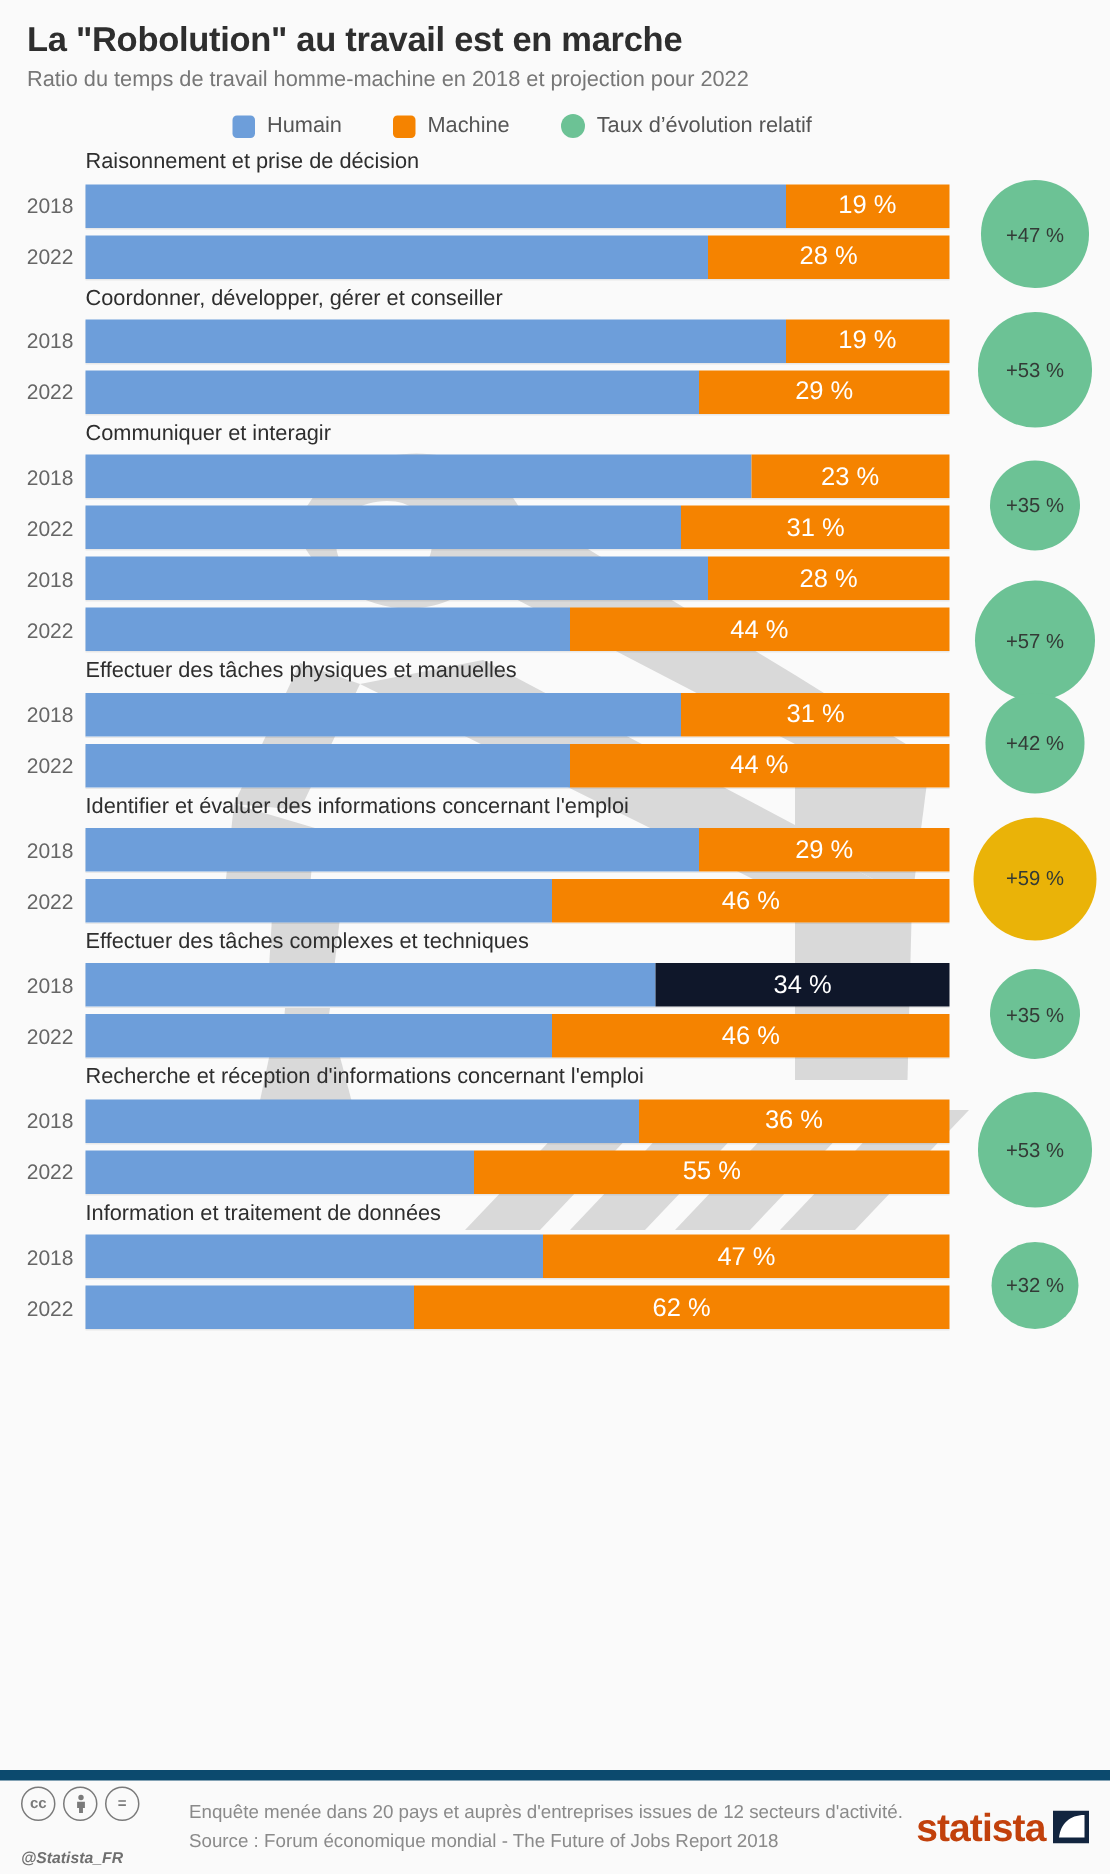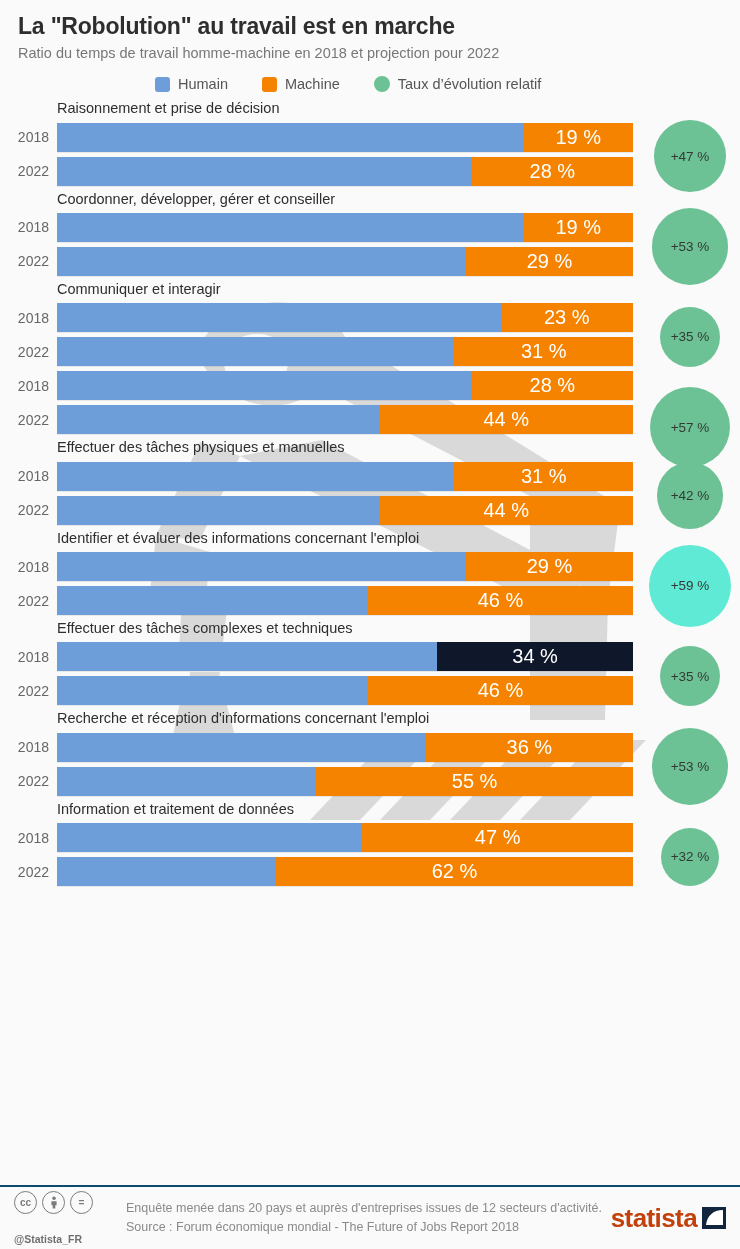--- a/index.html
+++ b/index.html
@@ -63,57 +63,57 @@
   .track{
     width:576px; height:29px; flex:none;
     display:flex; position:relative;
     box-shadow:0 1px 0 rgba(0,0,0,0.07);
   }
   .seg-human{ background:#6d9eda; height:100%; }
   .seg-machine{
     background:#f58300; height:100%;
     flex:1 1 auto;
     display:flex; align-items:center; justify-content:center;
-    color:#ffffff; font-size:20px;
+    color:#ffffff; font-size:17px;
   }
   .circle-wrap{
     position:absolute; left:640px;
     width:100px;
     display:flex; align-items:center; justify-content:center;
   }
   .circle{
     border-radius:50%;
     background:#6cc295;
     display:flex; align-items:center; justify-content:center;
     color:#333a36; font-size:13.5px;
     white-space:nowrap;
   }
 
   
   .footer{
     position:absolute; left:0; bottom:0;
     width:740px; height:62px;
-    border-top:2px solid #0c4a6e;
+    border-top:7px solid #0c4a6e;
     background:#fafafa;
     z-index:3;
     display:flex; align-items:center;
   }
   .cc-block{
     width:112px; flex:none;
     padding-left:14px;
     display:flex; flex-direction:column; align-items:flex-start;
   }
   .cc-icons{ display:flex; gap:5px; }
   .cc-badge{
     width:21px; height:21px; border-radius:50%;
     border:1.6px solid #7a7a7a;
     display:flex; align-items:center; justify-content:center;
     color:#7a7a7a; font-size:10px; font-weight:bold;
   }
-  .cc-handle{ font-size:10.5px; color:#6f6f6f; margin-top:19px; font-weight:bold; }
+  .cc-handle{ font-size:10.5px; color:#6f6f6f; margin-top:19px; font-weight:bold;font-style:italic; }
   .source{
     flex:1 1 auto;
     font-size:12.5px; color:#8a8a8a; line-height:1.55;
   }
   .logo{
     flex:none; padding-right:14px;
     display:flex; align-items:center; gap:5px;
   }
   .logo-text{
     font-size:26px; font-weight:bold; color:#c2410c;
@@ -306,21 +306,21 @@
       <div class="row">
         <div class="year">2022</div>
         <div class="track">
           <div class="seg-human" style="width: 311.04px; background: rgb(109, 158, 218);"></div>
           <div class="seg-machine" style="background: rgb(245, 131, 0);">
             <span>46 %</span>
           </div>
         </div>
       </div>
       <div class="circle-wrap" style="top: 22px; height: 68px;">
-        <div class="circle" style="width: 82px; height: 82px; background: #5eead4;">
+        <div class="circle" style="width: 82px; height: 82px; background: #eab308;">
           <span>+59 %</span>
         </div>
       </div>
     </div>
     <div class="group">
       <div class="group-title">Effectuer des tâches complexes et techniques</div>
       <div class="row">
         <div class="year">2018</div>
         <div class="track">
           <div class="seg-human" style="width: 380.16px; background: rgb(109, 158, 218);"></div>

